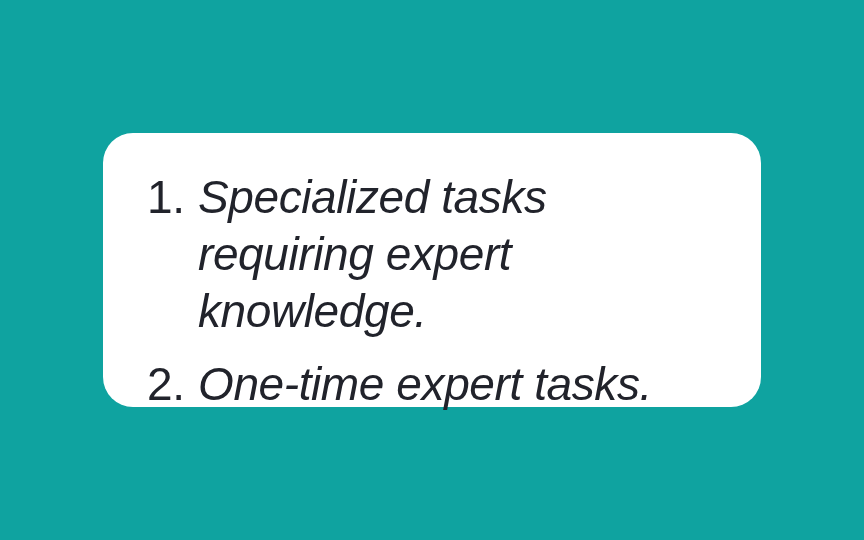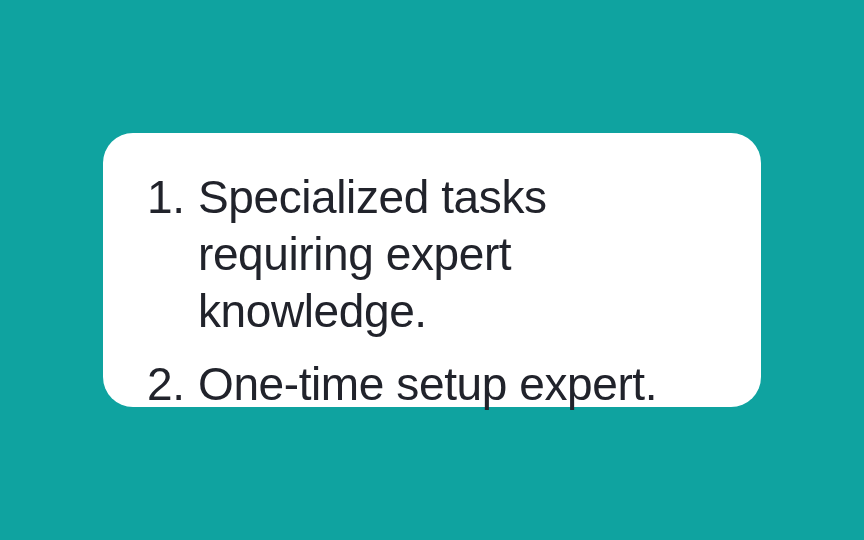--- a/index.html
+++ b/index.html
@@ -57,31 +57,32 @@
     top: 0;
     width: 44px;
     text-align: left;
     color: #21232B;
     font-size: 46px;
     line-height: 57px;
     letter-spacing: -0.4px;
   }
   .item-text {
     display: block;
+    font-style: italic;
   }
 </style>
 </head>
 <body>
 
 <div id="slide-canvas" style="background: rgb(15, 163, 160);">
   <div id="content-card" style="background: rgb(255, 255, 255);">
     <ol id="ordered-list">
       <li class="list-item" style="color: rgb(33, 35, 43);">
         <span class="item-marker" style="color: rgb(33, 35, 43);">1.</span>
         <span class="item-text">Specialized tasks requiring expert knowledge.</span>
       </li>
       <li class="list-item" style="color: rgb(33, 35, 43);">
         <span class="item-marker" style="color: rgb(33, 35, 43);">2.</span>
-        <span class="item-text">One-time setup expert.</span>
+        <span class="item-text">One-time expert tasks.</span>
       </li>
     </ol>
   </div>
 </div>
 
 </body></html>

